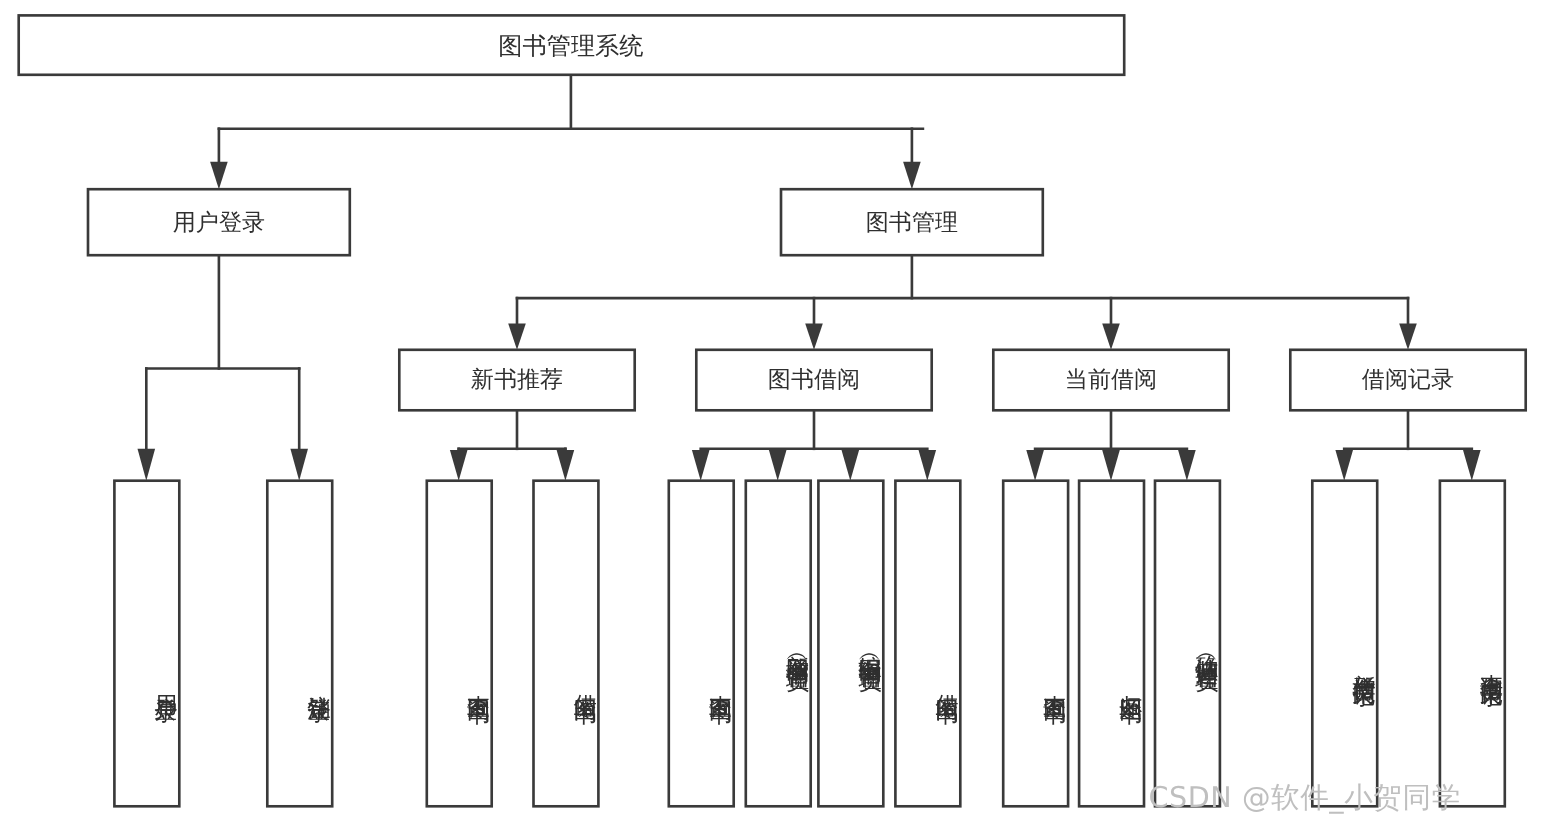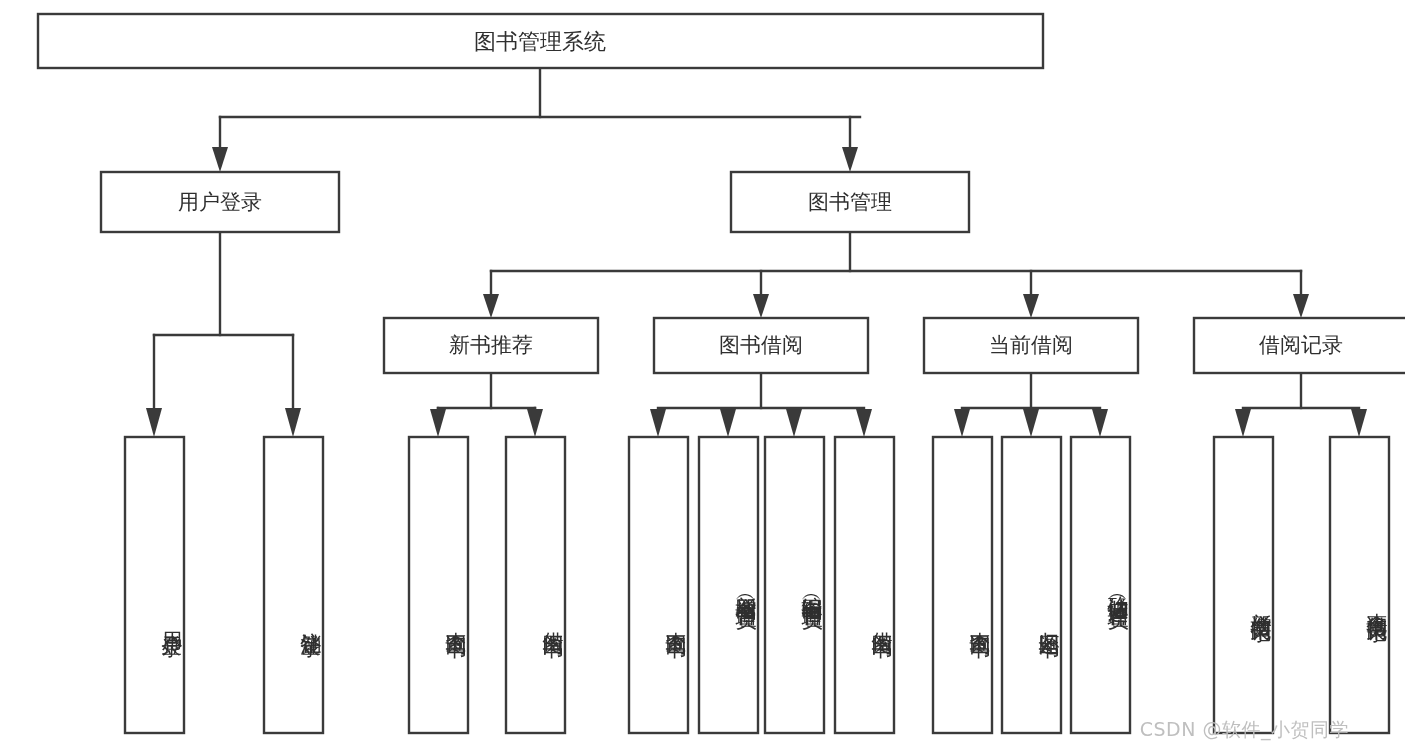--- a/index.html
+++ b/index.html
@@ -10,21 +10,20 @@
   body {
     width: 1405px;
     height: 747px;
     font-family: "DejaVu Sans", "Liberation Sans", sans-serif;
     overflow: hidden;
   }
   #diagram-root {
     position: relative;
     width: 1336px;
     height: 747px;
-    margin-left: 21px;
   }
   svg.chart-svg {
     position: absolute;
     top: 0;
     left: 0;
     width: 1405px;
     height: 747px;
     display: block;
   }
   .node-box {
@@ -65,21 +64,21 @@
     align-items: flex-start;
     justify-content: center;
     white-space: nowrap;
     pointer-events: none;
   }
   .watermark {
     position: absolute;
     right: 8px;
     bottom: 4px;
     font-family: "DejaVu Sans", "Liberation Sans", sans-serif;
-    font-size: 19px;
+    font-size: 26px;
     color: #bfbfbf;
     letter-spacing: 0.5px;
     white-space: nowrap;
   }
 </style>
 </head>
 <body>
 
 <div id="diagram-root">
 

